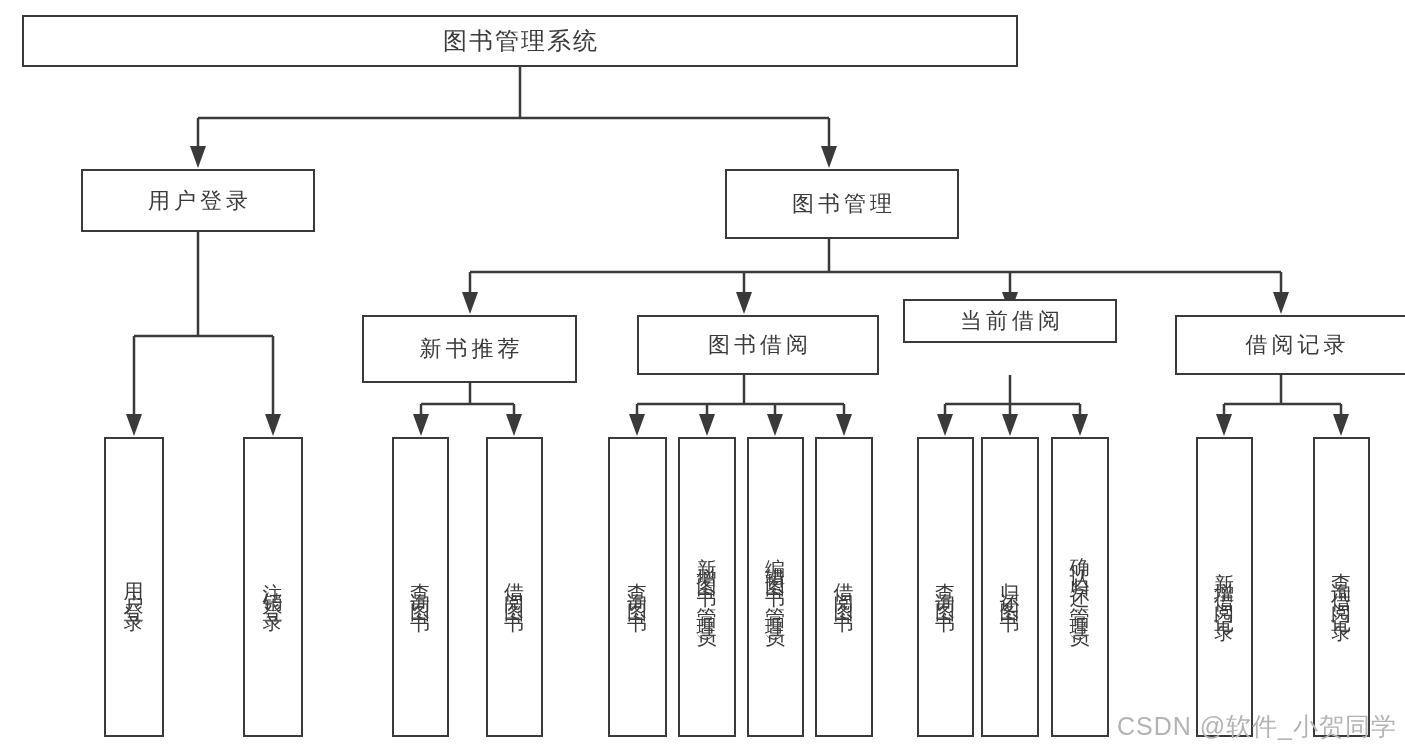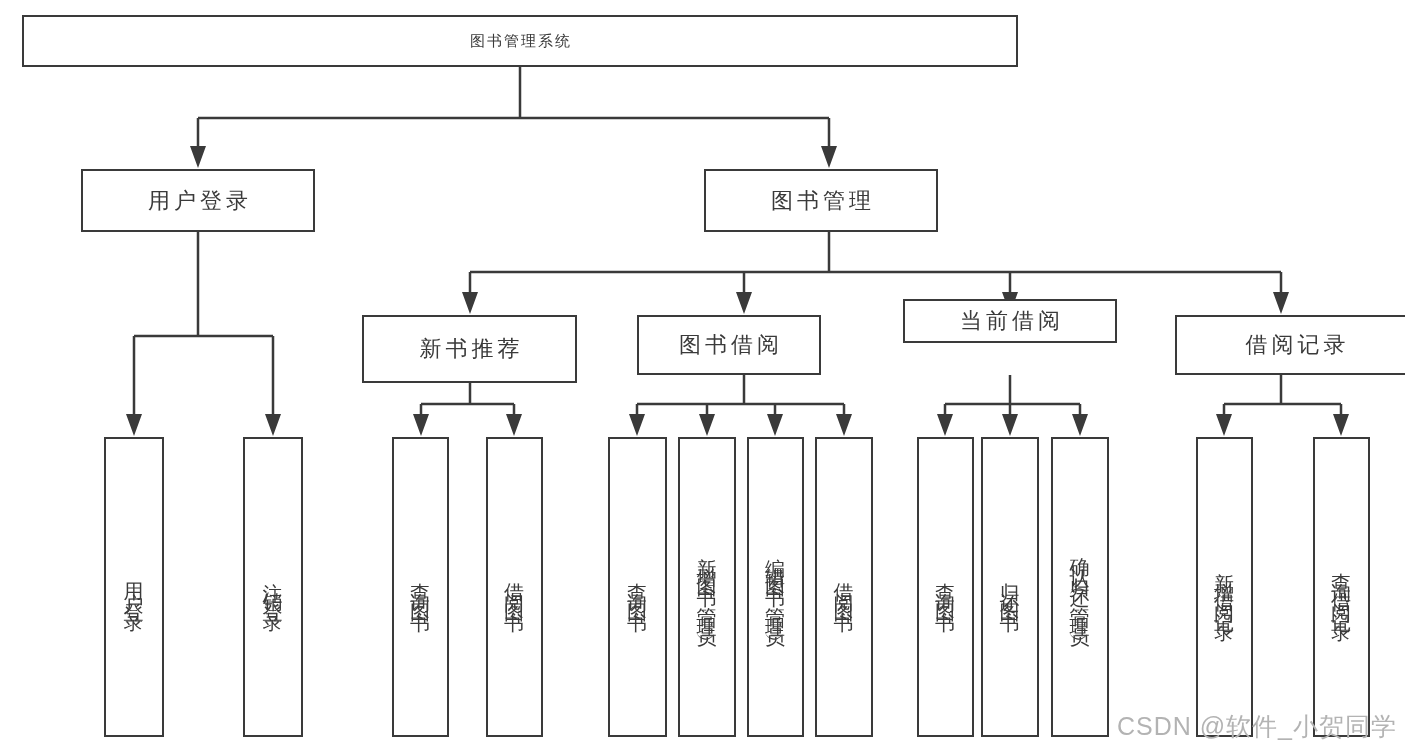--- a/index.html
+++ b/index.html
@@ -7,21 +7,21 @@
     position:relative;width:1405px;height:747px;background:#ffffff;
     font-family:"Liberation Sans","DejaVu Sans",sans-serif;overflow:hidden;
   }
   .wires{position:absolute;left:0;top:0;width:1405px;height:747px;z-index:1;}
   .node{
     position:absolute;z-index:2;box-sizing:border-box;
     border:2.5px solid #3a3a3a;background:#ffffff;color:#3a3a3a;
     display:flex;align-items:center;justify-content:center;
   }
   .node.h span{font-size:22px;letter-spacing:4px;text-indent:4px;white-space:nowrap;}
-  .node.root span{font-size:15px;letter-spacing:2px;text-indent:2px;}
+  .node.root span{font-size:24px;letter-spacing:2px;text-indent:2px;}
   .node.v span{
     writing-mode:vertical-rl;text-orientation:mixed;
     font-size:20px;line-height:1;letter-spacing:10px;
   }
   .watermark{
     position:absolute;right:8px;bottom:4px;z-index:3;
     font-size:25px;letter-spacing:1px;color:#b3b3b3;white-space:nowrap;
   }
 </style>
 </head>
@@ -49,28 +49,28 @@
              M1216 414 H1232 L1224 436 Z  M1333 414 H1349 L1341 436 Z"></path>
   </svg>
 
   <div class="node h root" style="left:22px;top:15px;width:996px;height:52px">
     <span>图书管理系统</span>
   </div>
 
   <div class="node h" style="left:81px;top:169px;width:234px;height:63px">
     <span>用户登录</span>
   </div>
-  <div class="node h" style="left:704px;top:169px;width:234px;height:63px">
+  <div class="node h" style="left:725px;top:169px;width:234px;height:70px">
     <span>图书管理</span>
   </div>
 
   <div class="node h" style="left:362px;top:315px;width:215px;height:68px">
     <span>新书推荐</span>
   </div>
-  <div class="node h" style="left:637px;top:315px;width:184px;height:60px">
+  <div class="node h" style="left:637px;top:315px;width:242px;height:60px">
     <span>图书借阅</span>
   </div>
   <div class="node h" style="left:903px;top:299px;width:214px;height:44px">
     <span>当前借阅</span>
   </div>
   <div class="node h" style="left:1175px;top:315px;width:241px;height:60px">
     <span>借阅记录</span>
   </div>
 
   <div class="node v" style="left:104px;top:437px;width:60px;height:300px">

